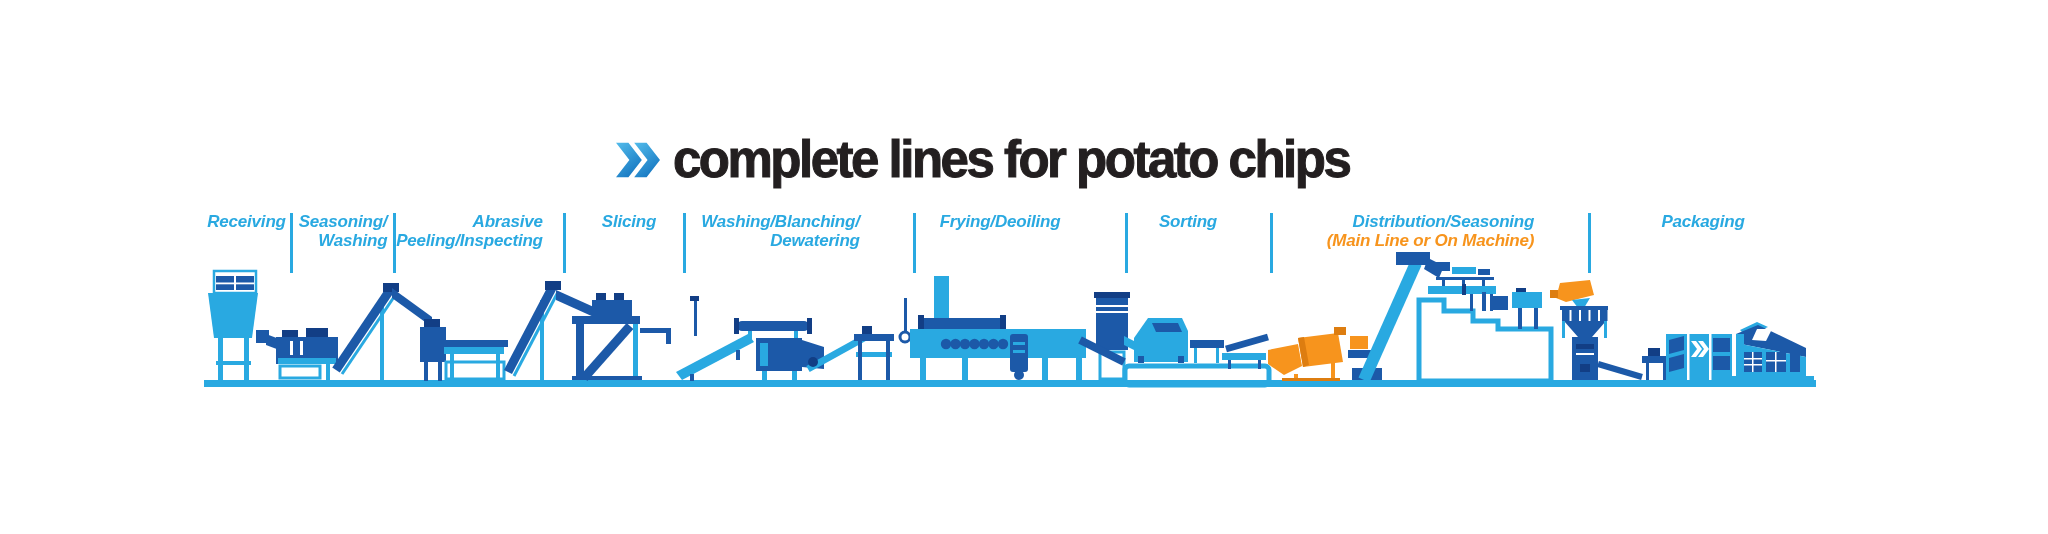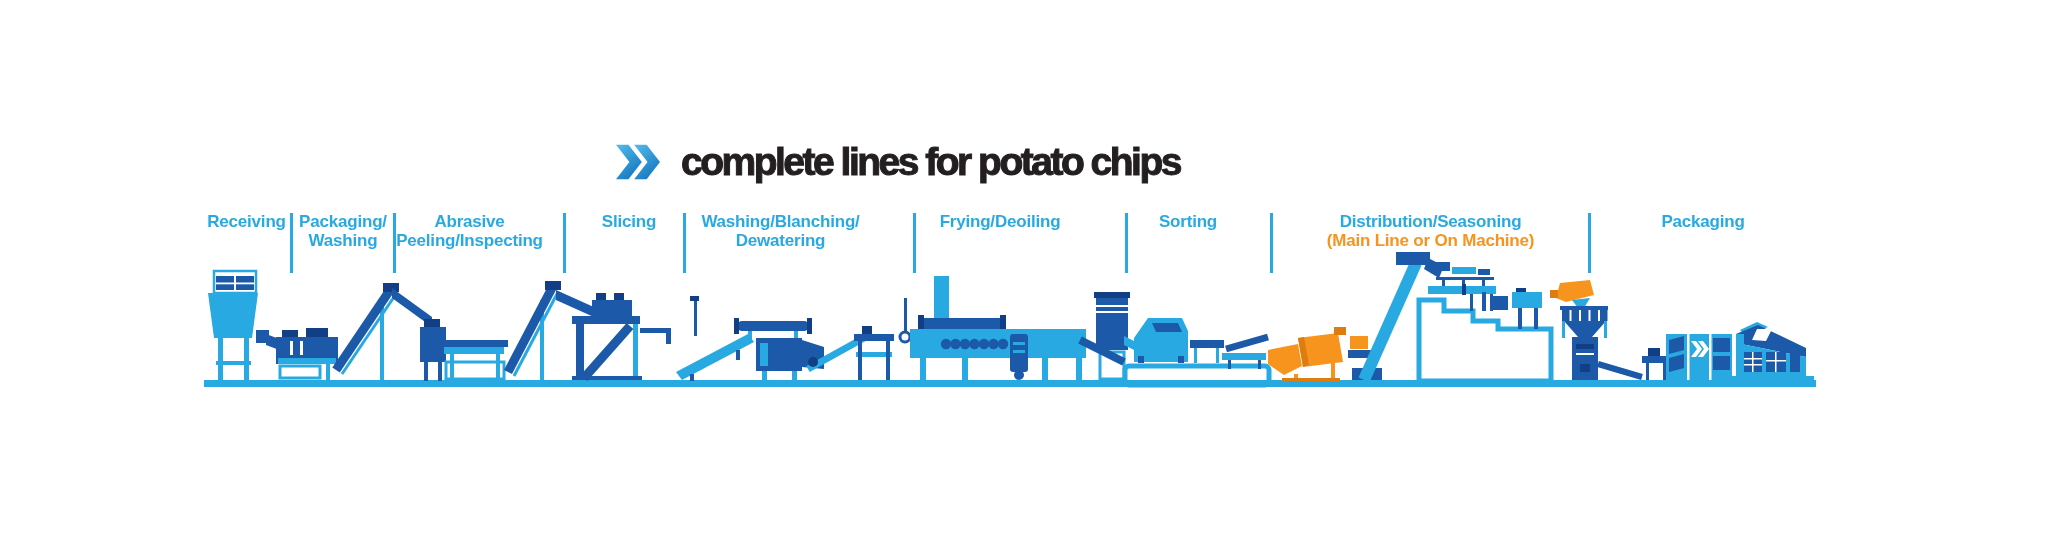--- a/index.html
+++ b/index.html
@@ -8,25 +8,25 @@
   }
   html,body{margin:0;padding:0;background:#fff;}
   .canvas{position:relative;width:2048px;height:534px;background:#fff;overflow:hidden;
           font-family:"Liberation Sans",sans-serif;}
   .art{position:absolute;left:0;top:0;width:2048px;height:534px;}
   .c{fill:var(--cyan);} .n{fill:var(--navy);} .d{fill:var(--deep);}
   .o{fill:var(--orange);} .od{fill:var(--orangedark);} .w{fill:#fff;}
   .sc{stroke:var(--cyan);fill:none;} .sn{stroke:var(--navy);fill:none;}
   .header{position:absolute;top:134px;left:616px;display:flex;align-items:center;gap:13px;}
   .chev{width:44px;height:36px;flex:0 0 auto;}
-  .title{margin:8px;font-size:39px;line-height:1;font-weight:bold;letter-spacing:-2.5px;
+  .title{margin:0;font-size:51px;line-height:1;font-weight:bold;letter-spacing:-2.5px;
          color:var(--title);-webkit-text-stroke:1px var(--title);white-space:nowrap;}
   .stage{position:absolute;top:212px;text-align:center;font-weight:bold;font-size:17px;
          line-height:19px;color:var(--cyan);letter-spacing:-0.2px;}
-  .stage .inner{display:inline-block;text-align:center;}
+  .stage .inner{display:inline-block;text-align:right;font-style:italic;}
   .stage .l2.orange{color:var(--orange);}
   .vr{position:absolute;top:213px;width:3px;height:60px;background:var(--cyan);}
 </style>
 </head>
 <body>
 
 <div class="canvas">
 
   <svg class="art" viewBox="0 0 2048 534" aria-hidden="true">
 
@@ -285,21 +285,21 @@
       <polygon fill="url(#gch)" points="19,0 32,0 46,18 32,36 19,36 33,18"></polygon>
     </svg>
     <h1 class="title">complete lines for potato chips</h1>
   </div>
 
   <div>
     <div class="stage" style="left:203px;width:87px">
       <div class="inner"><div class="l1">Receiving</div><div class="l2"></div></div>
     </div>
     <div class="stage" style="left:293px;width:100px">
-      <div class="inner"><div class="l1">Packaging/</div><div class="l2">Washing</div></div>
+      <div class="inner"><div class="l1">Seasoning/</div><div class="l2">Washing</div></div>
     </div>
     <div class="stage" style="left:396px;width:147px">
       <div class="inner"><div class="l1">Abrasive</div><div class="l2">Peeling/Inspecting</div></div>
     </div>
     <div class="stage" style="left:566px;width:126px">
       <div class="inner"><div class="l1">Slicing</div><div class="l2"></div></div>
     </div>
     <div class="stage" style="left:686px;width:189px">
       <div class="inner"><div class="l1">Washing/Blanching/</div><div class="l2">Dewatering</div></div>
     </div>

